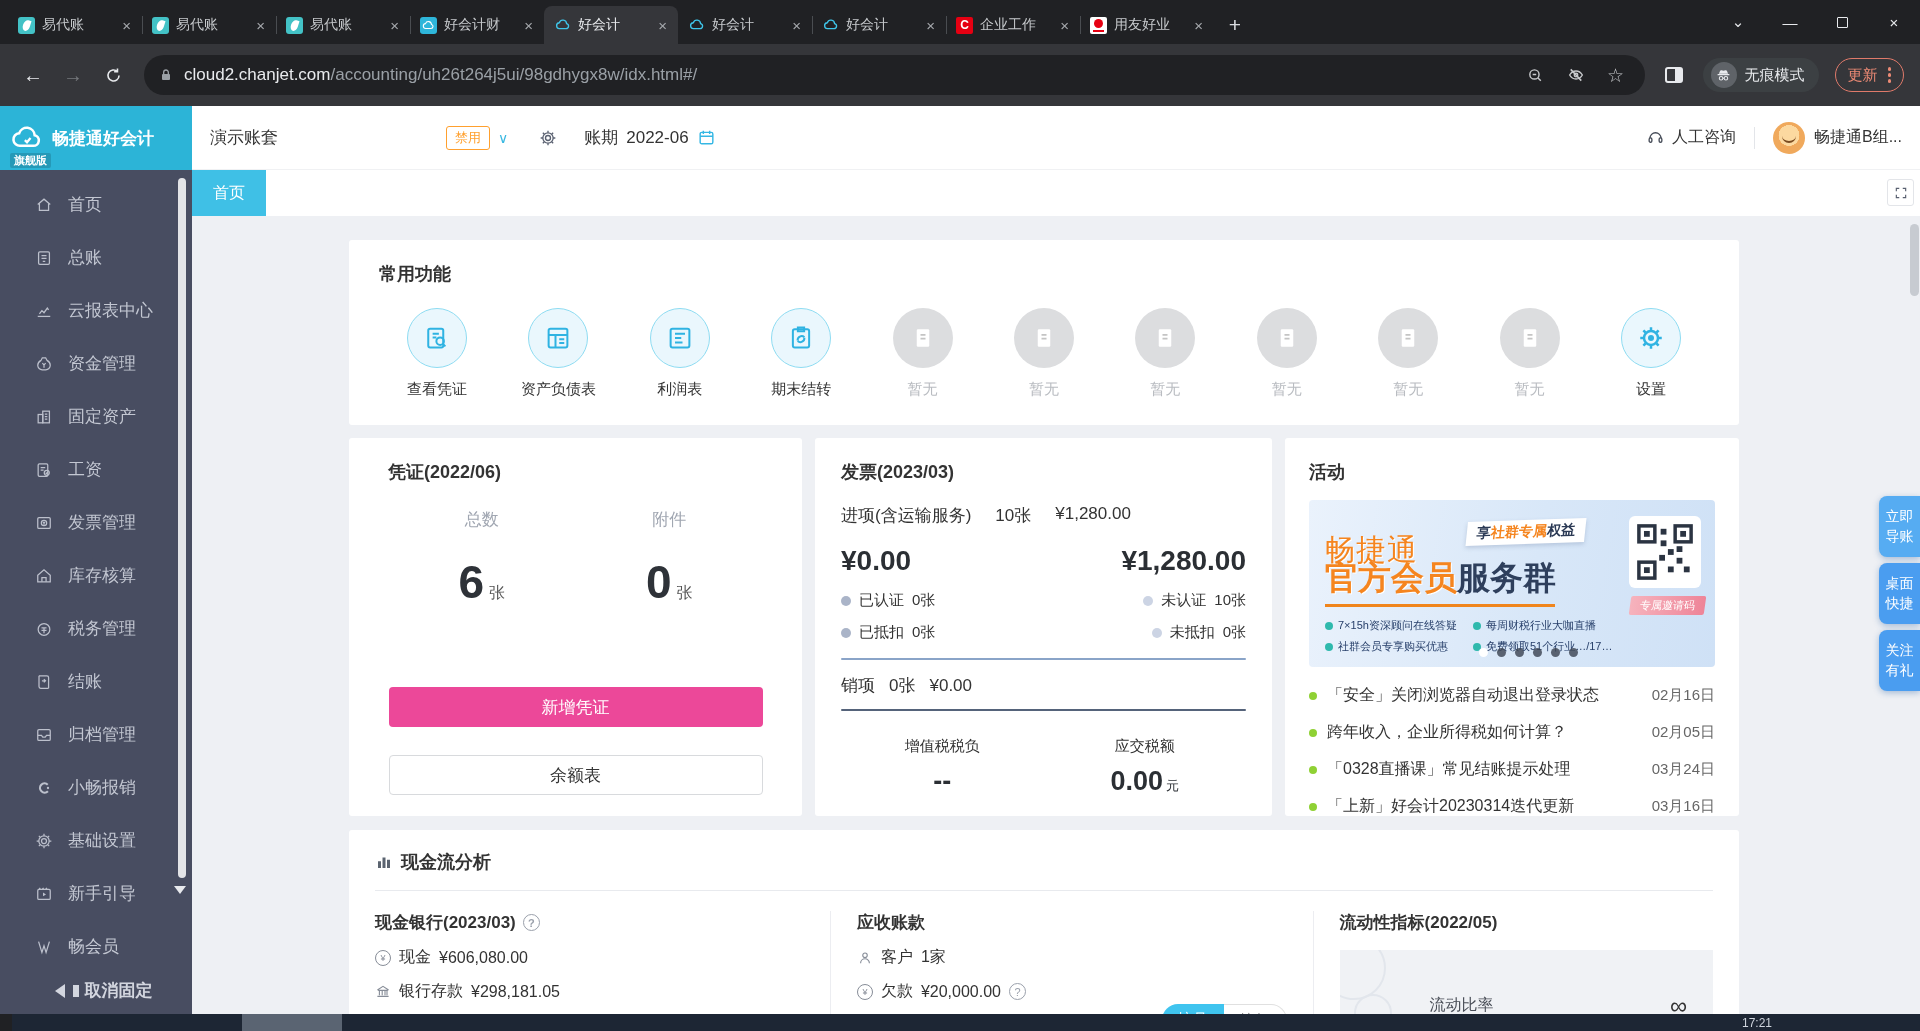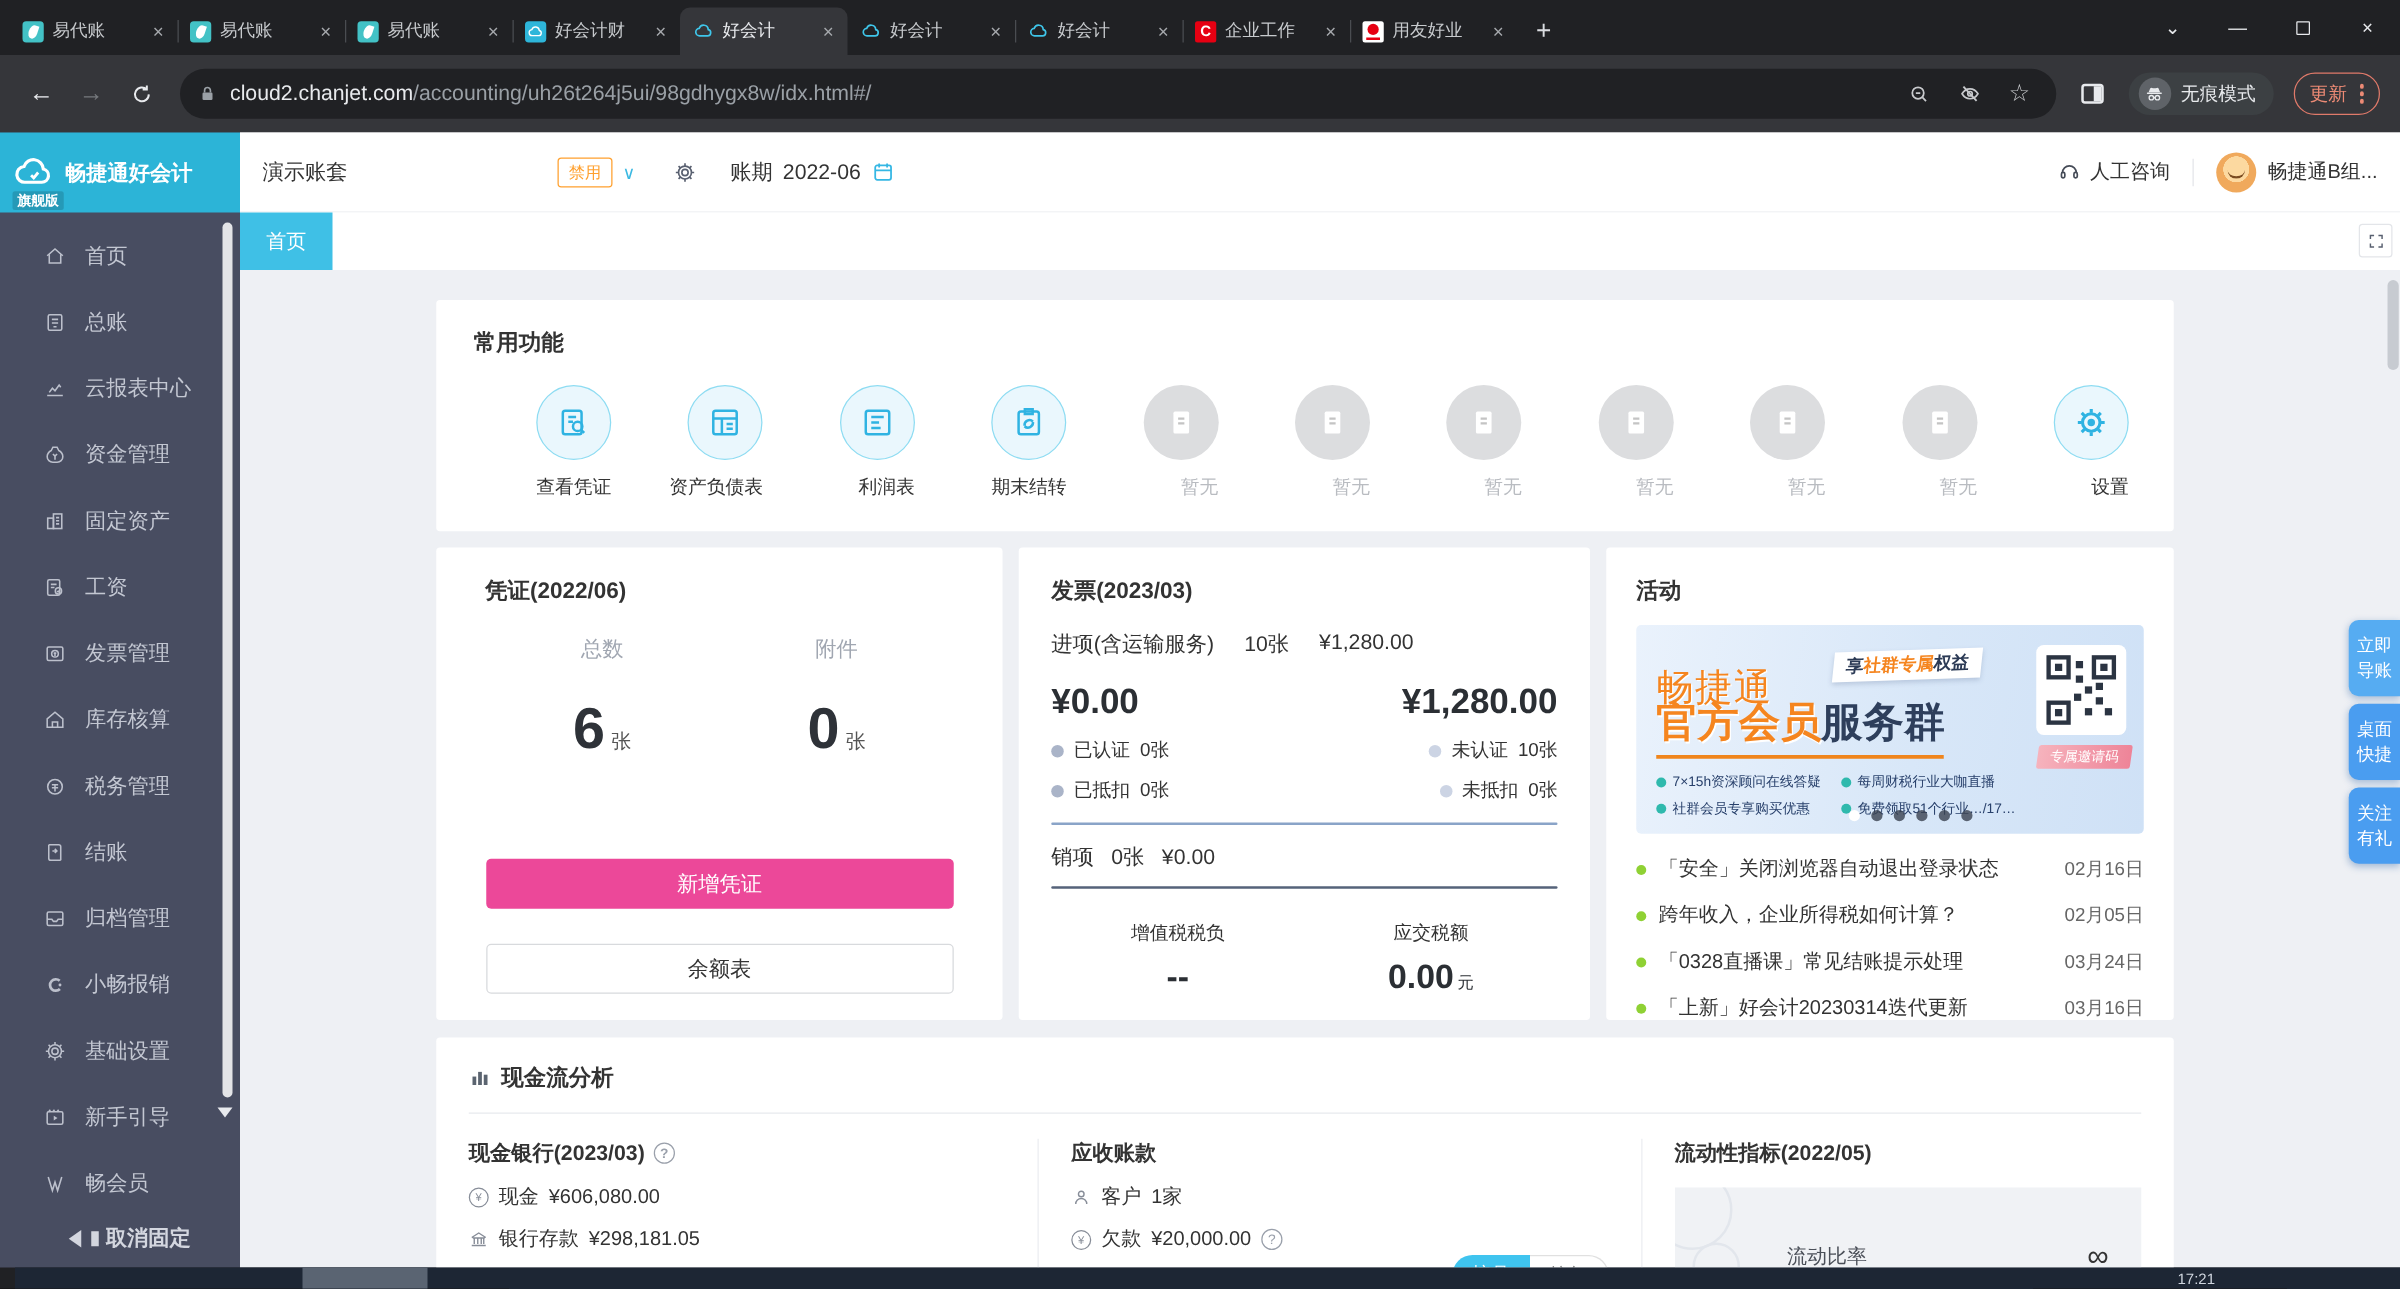--- a/index.html
+++ b/index.html
@@ -105,21 +105,21 @@
   .fullscreen-box { position:absolute; right:6px; top:9px; width:27px; height:27px; background:#fff;
     border:1px solid #e3e5e9; border-radius:3px; display:flex; align-items:center; justify-content:center; cursor:pointer; }
 
   .content { flex:1; overflow:hidden; padding:24px 181px 0 157px; position:relative; }
   .card { background:#fff; border-radius:3px; }
 
   
   .cf-card { padding:22px 30px 26px; }
   .section-title { font-size:18px; color:#333; font-weight:600; }
   .fn-row { display:flex; justify-content:space-between; padding:22px 6px 0; }
-  .fn-item { width:104px; display:flex; flex-direction:column; align-items:flex-end; gap:12px; cursor:pointer; }
+  .fn-item { width:104px; display:flex; flex-direction:column; align-items:center; gap:12px; cursor:pointer; }
   .fn-circle { width:60px; height:60px; border-radius:50%; display:flex; align-items:center; justify-content:center; }
   .fn-active .fn-circle { background:#eaf7fd; border:1px solid #8edcf2; }
   .fn-label { font-size:15px; color:#333; white-space:nowrap; }
   .fn-disabled .fn-circle { background:#dcdddf; }
   .fn-disabled .fn-label { color:#b9bcc1; }
   .fn-disabled { cursor:default; }
 
   
   .mid-row { display:flex; gap:13px; margin-top:13px; }
   .mid-row .card { height:378px; }

